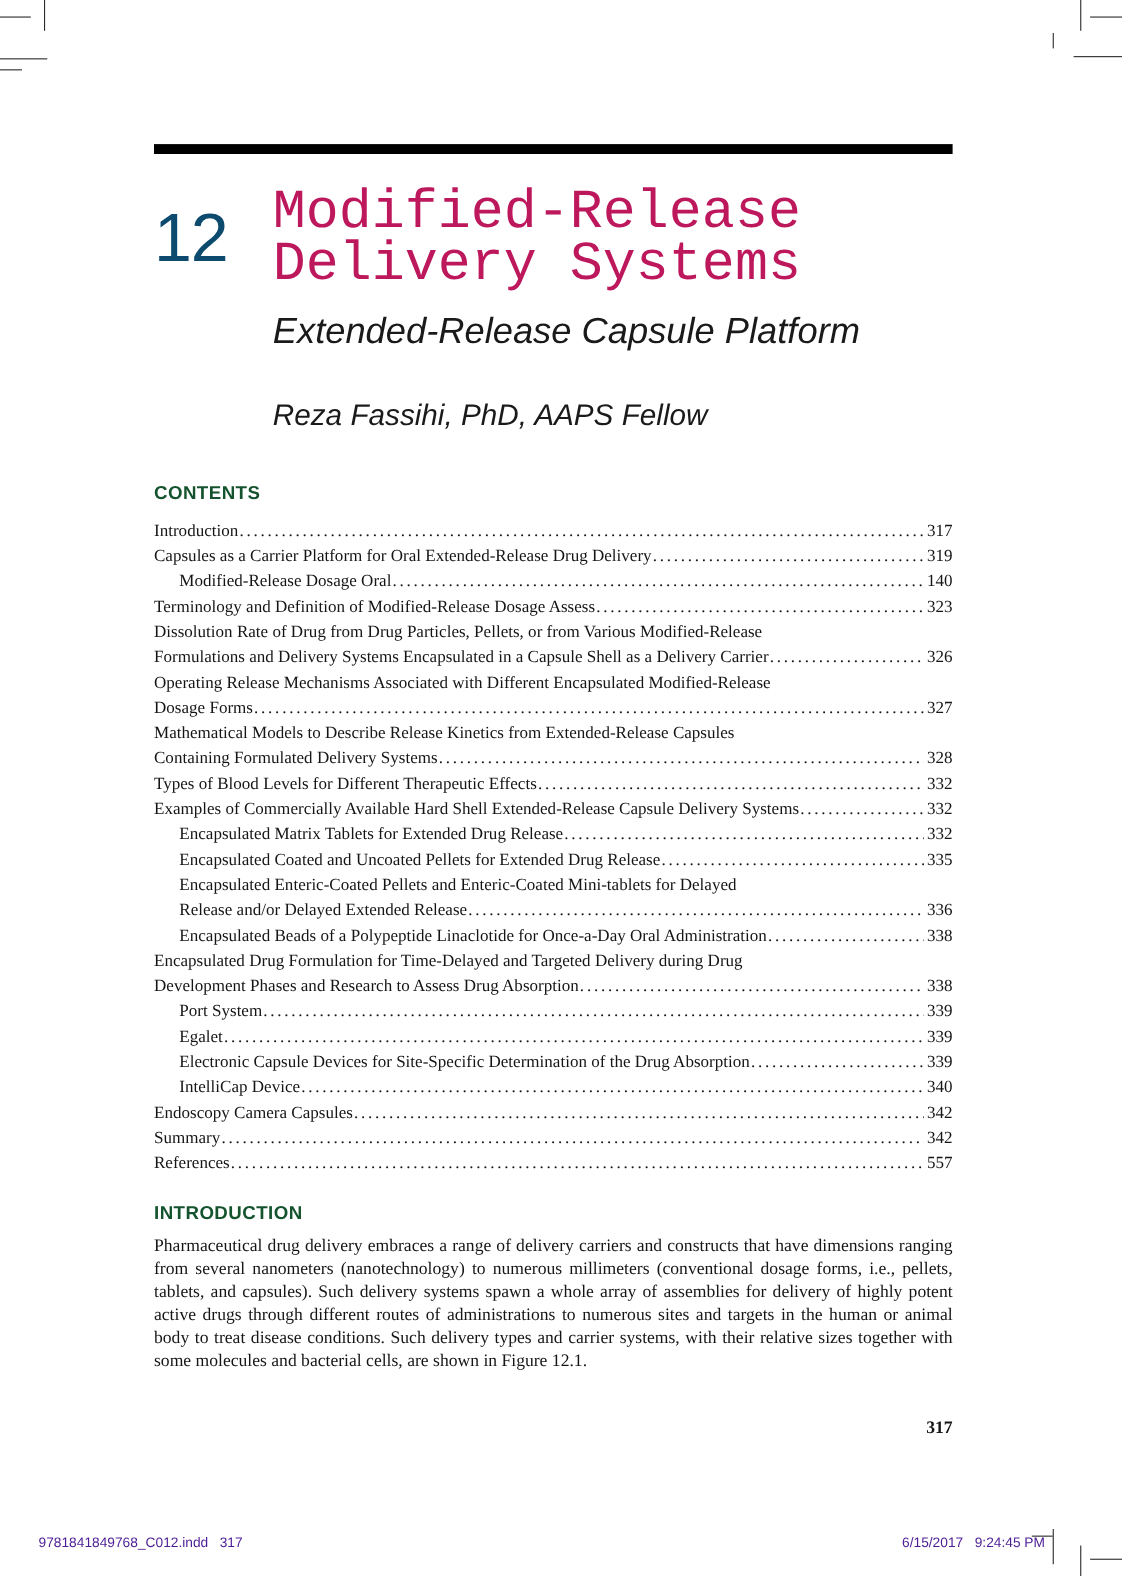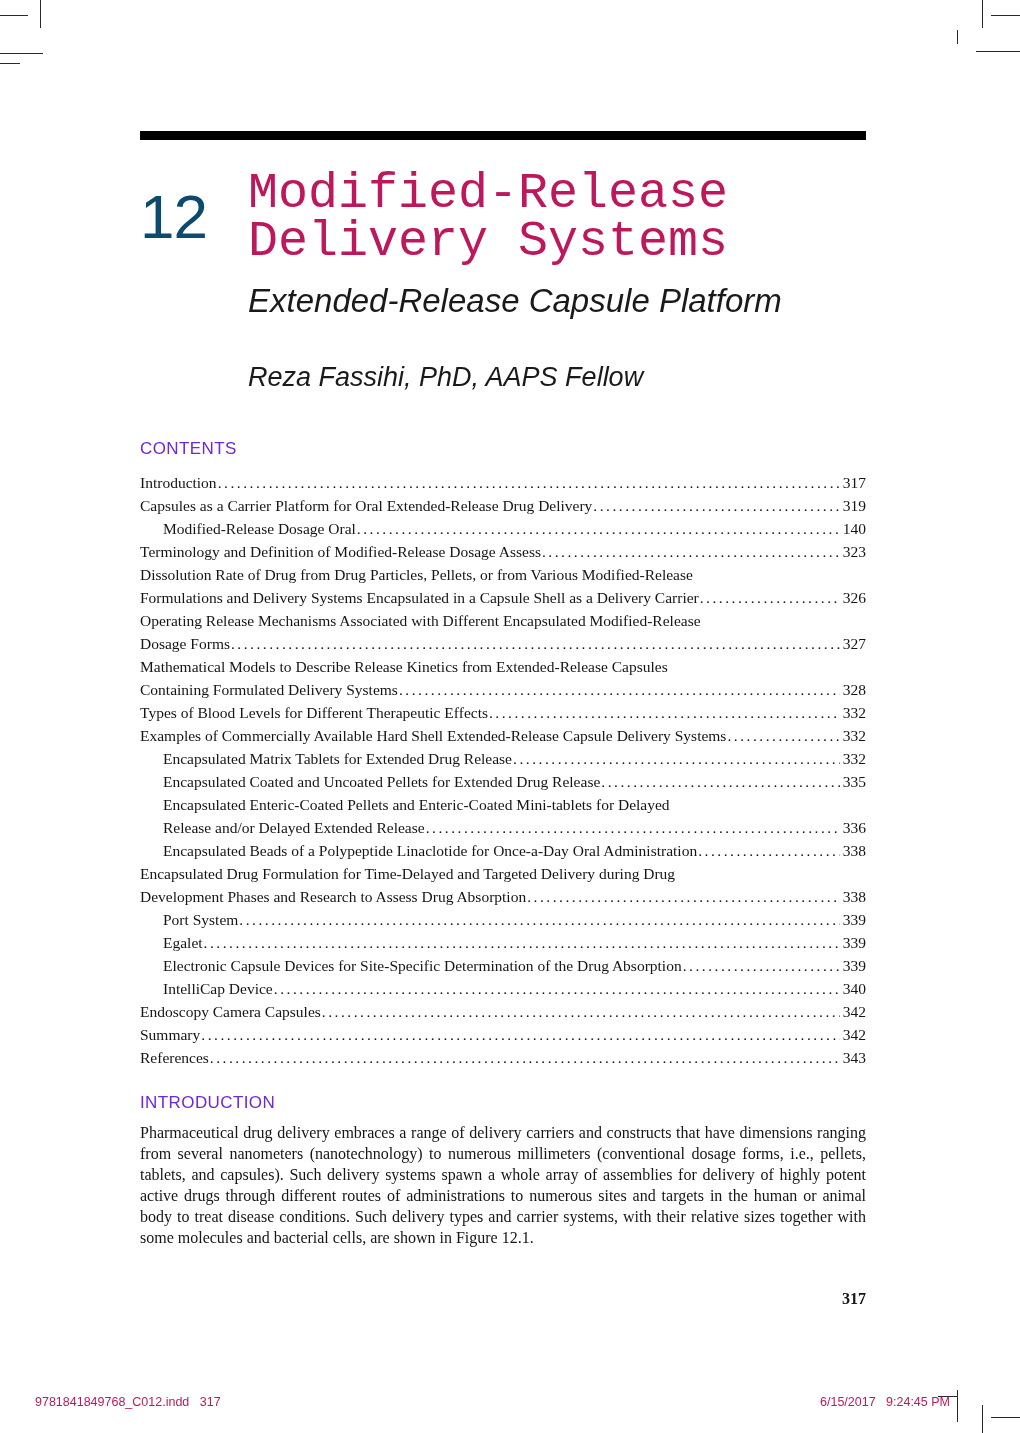--- a/index.html
+++ b/index.html
@@ -51,24 +51,24 @@
   .author {
     font-family: "Liberation Sans", sans-serif;
     font-style: italic;
     font-size: 27px;
     margin-top: 40px; margin-left: 108px;
     color: #1a1a1a;
   }
 
   .section-heading {
     font-family: "Liberation Sans", sans-serif;
-    font-weight: normal;
+    font-weight: bold;
     font-size: 17px;
     letter-spacing: 0.4px;
-    color: #6d28d9;
+    color: #14532d;
   }
   .contents-heading { margin-top: 46px; }
   .intro-heading { margin-top: 24px; }
 
   
   .toc { margin-top: 12px; font-size: 15.5px; line-height: 23px; }
   .toc-entry.indent { padding-left: 23px; }
   .toc-line { text-align: left; }
   .toc-line.last { display: flex; align-items: baseline; }
   .toc-text { flex: 0 1 auto; white-space: nowrap; }
@@ -90,21 +90,21 @@
     margin-top: 42px;
     text-align: right;
     font-weight: bold;
     font-size: 16px;
   }
 
   
   .footer {
     position: absolute; left: 0; right: 0; top: 1395px; height: 20px;
     font-family: "Liberation Sans", sans-serif;
-    font-size: 12.5px; color: #be185d;
+    font-size: 12.5px; color: #4c1d95;
   }
   .footer-left { position: absolute; left: 35px; top: 0; white-space: pre; }
   .footer-right { position: absolute; right: 70px; top: 0; white-space: pre; }
 </style>
 </head>
 <body>
 
 <div class="crop" style="left:40px; top:0; width:1px; height:28px;"></div>
 <div class="crop" style="left:0; top:15px; width:28px; height:1px;"></div>
 <div class="crop" style="left:0; top:53px; width:43px; height:1px;"></div>
@@ -279,21 +279,21 @@
         <div class="toc-line last">
           <span class="toc-text">Summary</span>
           <span class="leader">............................................................................................................................................................................................................................................................................................................</span>
           <span class="toc-page">342</span>
         </div>
       </div>
       <div class="toc-entry">
         <div class="toc-line last">
           <span class="toc-text">References</span>
           <span class="leader">............................................................................................................................................................................................................................................................................................................</span>
-          <span class="toc-page">343</span>
+          <span class="toc-page">557</span>
         </div>
       </div>
     </div>
 
   <div class="section-heading intro-heading">INTRODUCTION</div>
 
   <div class="intro-para">Pharmaceutical drug delivery embraces a range of delivery carriers and constructs that have dimensions ranging from several nanometers (nanotechnology) to numerous millimeters (conventional dosage forms, i.e., pellets, tablets, and capsules). Such delivery systems spawn a whole array of assemblies for delivery of highly potent active drugs through different routes of administrations to numerous sites and targets in the human or animal body to treat disease conditions. Such delivery types and carrier systems, with their relative sizes together with some molecules and bacterial cells, are shown in Figure 12.1.</div>
 
   <div class="folio">317</div>
 

